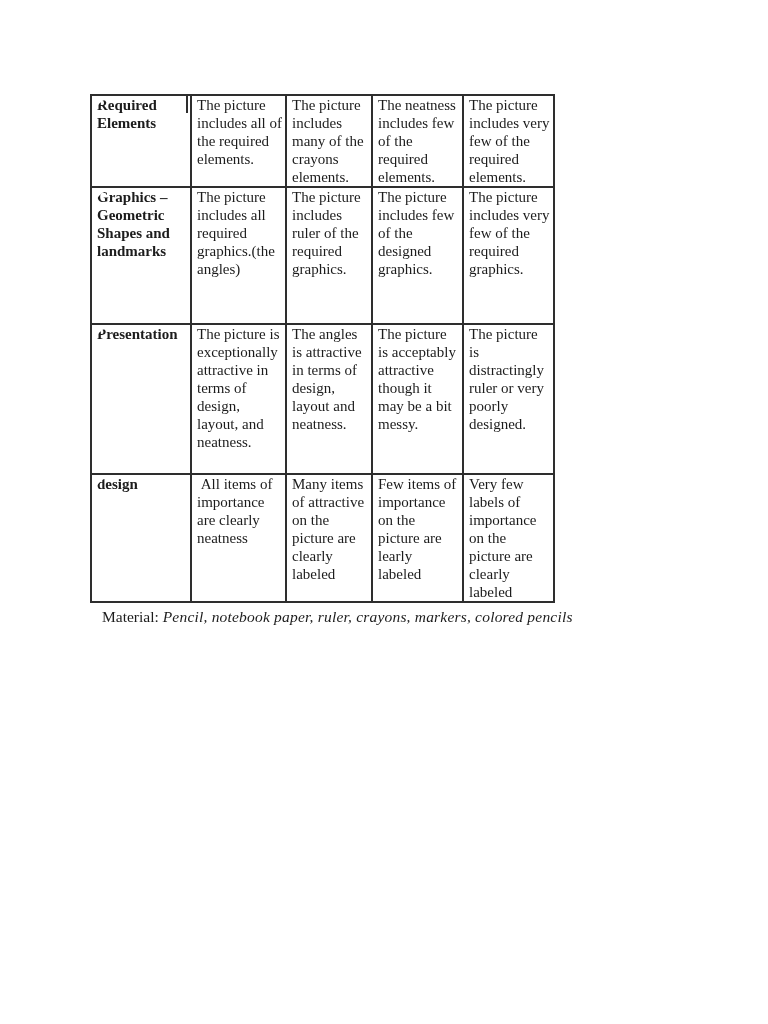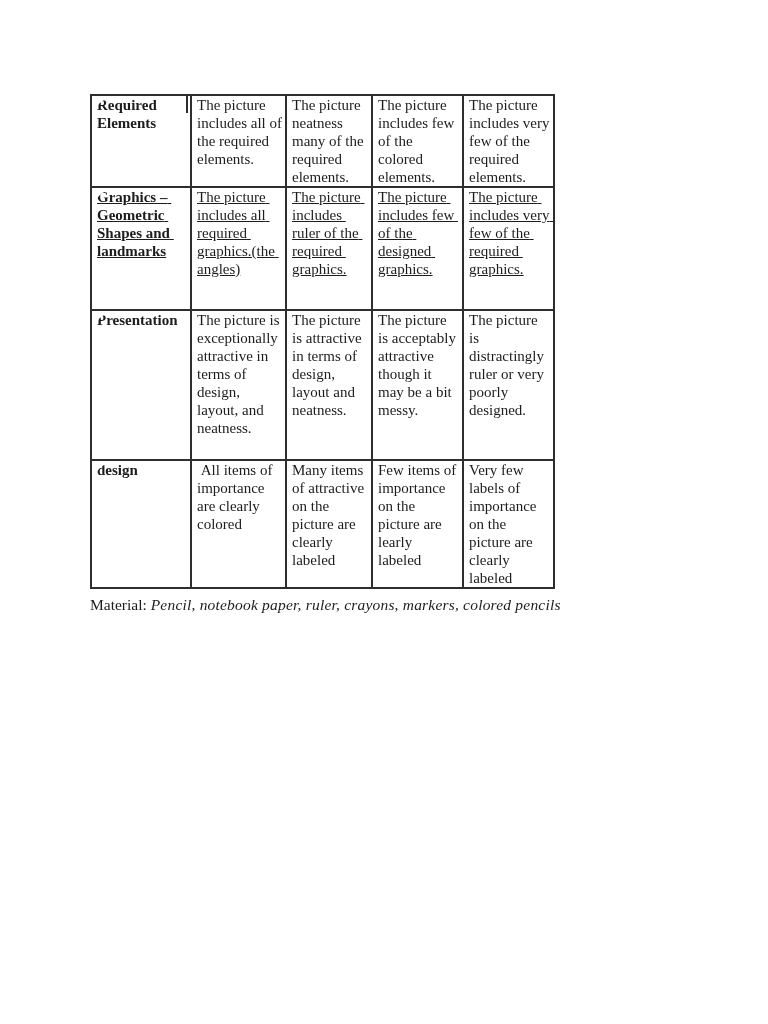--- a/index.html
+++ b/index.html
@@ -29,41 +29,41 @@
     vertical-align: top;
     padding: 0 3px 0 5px;
     font-size: 15px;
     line-height: 18px;
     color: #1c1c1c;
     white-space: pre-wrap;
     overflow: hidden;
   }
   tr.header-row { height: 19px; }
   tr.row-1 { height: 90px; }
-  tr.row-2 { height: 123px; text-decoration: underline; }
+  tr.row-2 { height: 137px; }
   tr.row-3 { height: 150px; font-family: Liberation Serif, serif; }
   tr.row-4 { height: 125px; }
   td.cat {
     font-weight: bold;
     border-radius: 24px;
   }
   td.header-cat {
     font-weight: normal;
   }
   .score {
     display: inline-block;
     border-bottom: 1px solid #1c1c1c;
     padding-right: 6px;
     line-height: 16px;
   }
   .material {
     position: absolute;
     left: 90px;
     top: 595px;
-    margin: 0;
+    margin: 12px;
     font-size: 15.5px;
     line-height: 19px;
     white-space: nowrap;
   }
   .material-value {
     font-style: italic;
     letter-spacing: 0.2px;
   }
   .artifact-line {
     position: absolute;
@@ -85,44 +85,44 @@
       <col style="width:95px">
       <col style="width:86px">
       <col style="width:91px">
       <col style="width:91px">
     </colgroup>
     <tbody>
 
       <tr class="row-1">
         <td class="cat">Required Elements</td>
         <td>The picture includes all of the required elements.</td>
-        <td>The picture neatness many of the required elements.</td>
-        <td>The picture includes few of the colored elements.</td>
+        <td>The picture includes many of the crayons elements.</td>
+        <td>The neatness includes few of the required elements.</td>
         <td>The picture includes very few of the required elements.</td>
       </tr>
 
       <tr class="row-2">
         <td class="cat">Graphics – Geometric Shapes and landmarks</td>
         <td>The picture includes all required graphics.(the angles)</td>
         <td>The picture includes ruler of the required graphics.</td>
         <td>The picture includes few of the designed graphics.</td>
         <td>The picture includes very few of the required graphics.</td>
       </tr>
 
       <tr class="row-3">
         <td class="cat">Presentation</td>
         <td>The picture is exceptionally attractive in terms of design, layout, and neatness.</td>
-        <td>The picture is attractive in terms of design, layout and neatness.</td>
+        <td>The angles is attractive in terms of design, layout and neatness.</td>
         <td>The picture is acceptably attractive though it may be a bit messy.</td>
         <td>The picture is distractingly ruler or very poorly designed.</td>
       </tr>
 
       <tr class="row-4">
         <td class="cat">design</td>
-        <td> All items of importance are clearly colored</td>
+        <td> All items of importance are clearly neatness</td>
         <td>Many items of attractive on the picture are clearly labeled</td>
         <td>Few items of importance on the picture are learly labeled</td>
         <td>Very few labels of importance on the picture are clearly labeled</td>
       </tr>
     </tbody>
   </table>
 
   <div class="artifact-line"></div>
 
   <p class="material"><span>Material: </span><span class="material-value">Pencil, notebook paper, ruler, crayons, markers, colored pencils</span></p>

